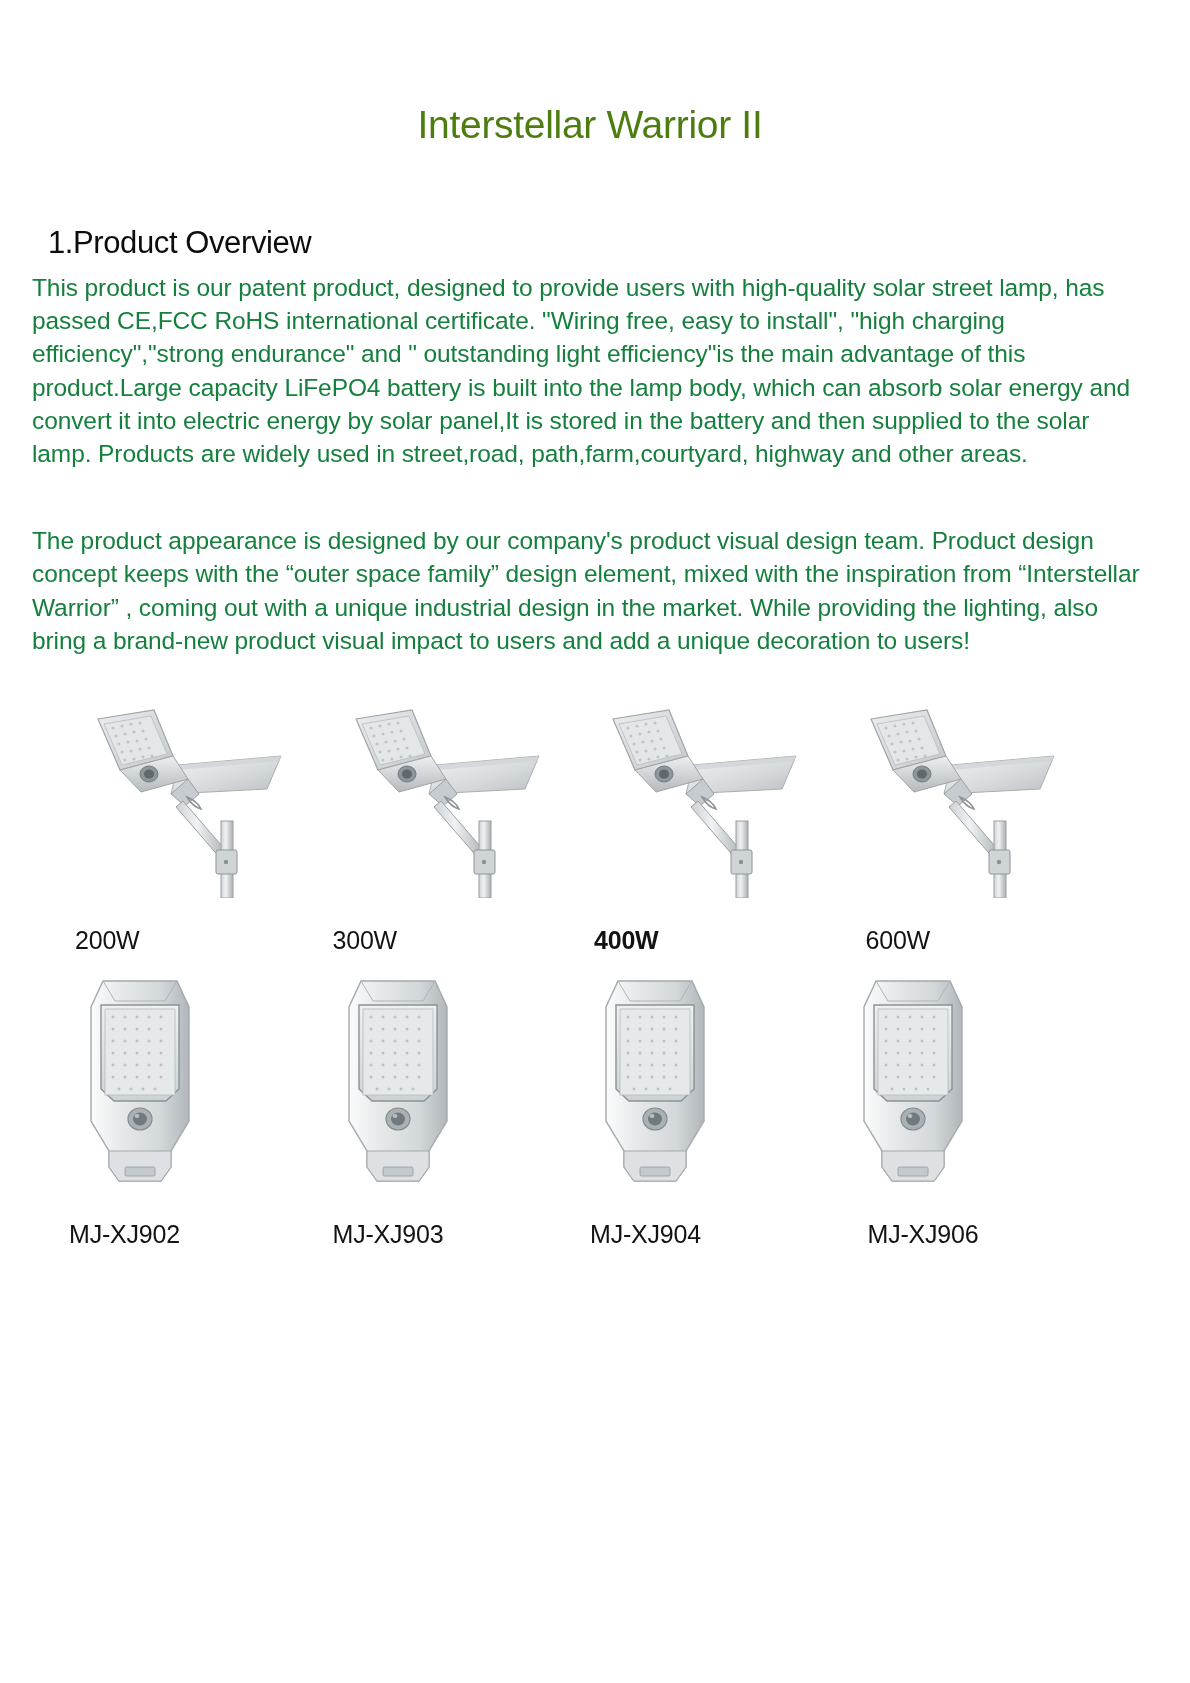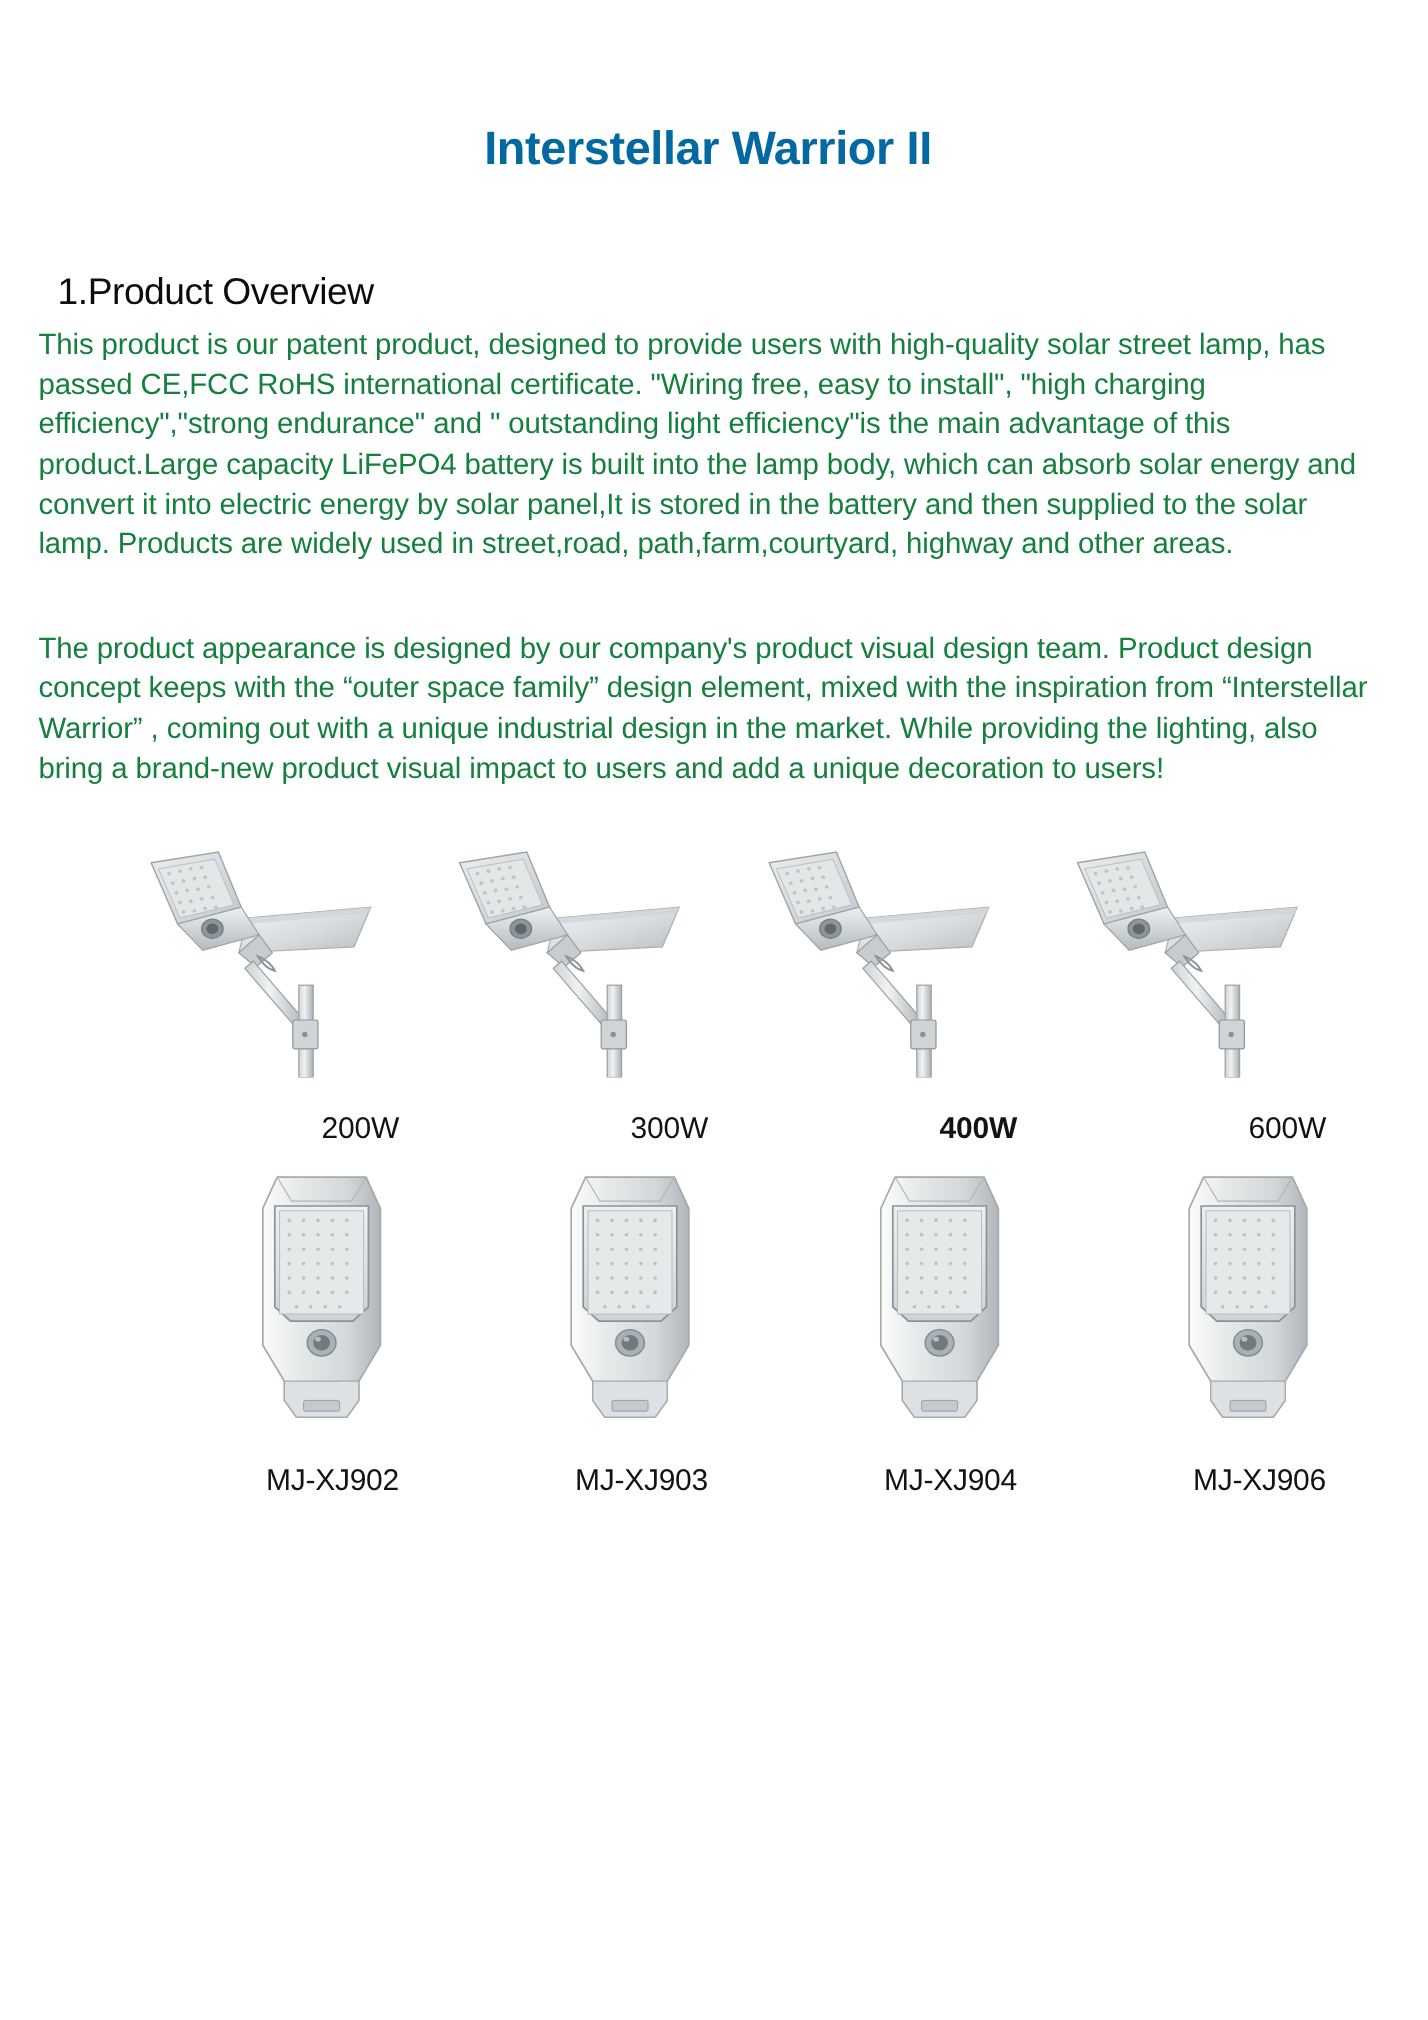--- a/index.html
+++ b/index.html
@@ -18,26 +18,26 @@
   }
   .page {
     width: 1190px;
     min-height: 1683px;
     padding: 100px 42px 30px 32px;
   }
 
   
   .doc-title {
     text-align: center;
-    font-weight: bold;
+    font-weight: normal;
     font-size: 39px;
     line-height: 1.28;
     letter-spacing: -0.3px;
     margin: 0 0 74px 0;
-    color: #0369a1;
+    color: #4d7c0f;
   }
   .doc-title .line { display: block; }
 
   
   .section { margin-bottom: 8px; }
   .section-heading {
     font-weight: normal;
     font-size: 31px;
     line-height: 1.2;
     margin: 0 0 10px 16px;
@@ -61,21 +61,21 @@
     grid-template-columns: repeat(4, 1fr);
     width: 1030px;
     margin: 0 auto;
   }
   .grid-pole { margin-top: 36px; }
   .grid-head { margin-top: 18px; }
 
   .product-cell {
     display: flex;
     flex-direction: column;
-    align-items: flex-end;
+    align-items: flex-start;
   }
   .product-figure {
     display: flex;
     align-items: flex-end;
     justify-content: center;
   }
   .pole-figure { height: 205px; }
   .head-figure { height: 225px; }
 
   .product-caption {
@@ -83,21 +83,21 @@
     line-height: 1;
     color: #131313;
     letter-spacing: -0.2px;
     white-space: nowrap;
   }
   .cap-pole { margin-top: 30px; }
   .cap-head { margin-top: 26px; }
 
   
   .product-grid .product-cell:nth-child(1) .cap-head { margin-left: -6px; }
-  .product-grid .product-cell:nth-child(4) .cap-head { margin-left: 32px; }
+  .product-grid .product-cell:nth-child(4) .cap-head { margin-left: 20px; }
   .product-grid .product-cell:nth-child(4) .cap-pole { margin-left: 18px; }
   .product-grid .product-cell:nth-child(3) .cap-pole { margin-left: 4px; font-weight: bold; }
 </style>
 </head>
 <body>
 
 <div class="page">
 
   <h1 class="doc-title">
     <span class="line">Interstellar Warrior II</span>

